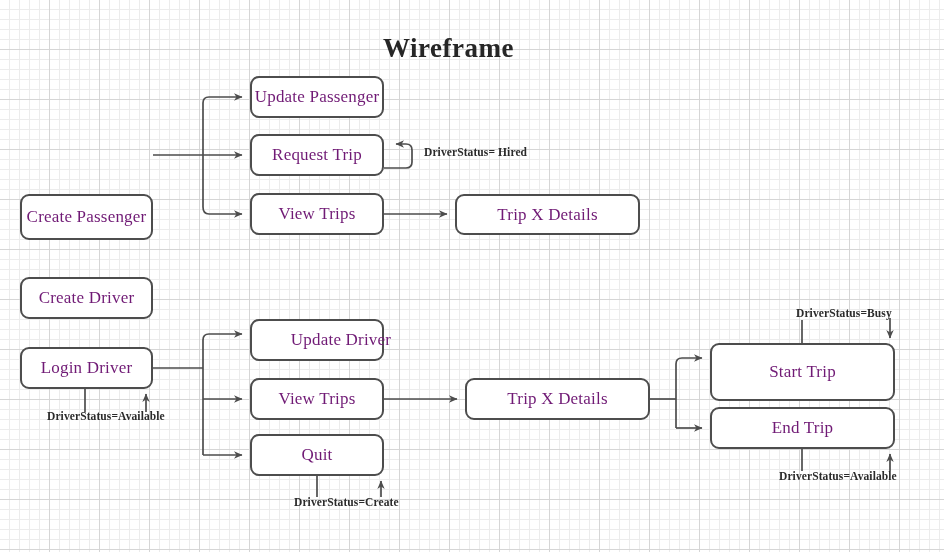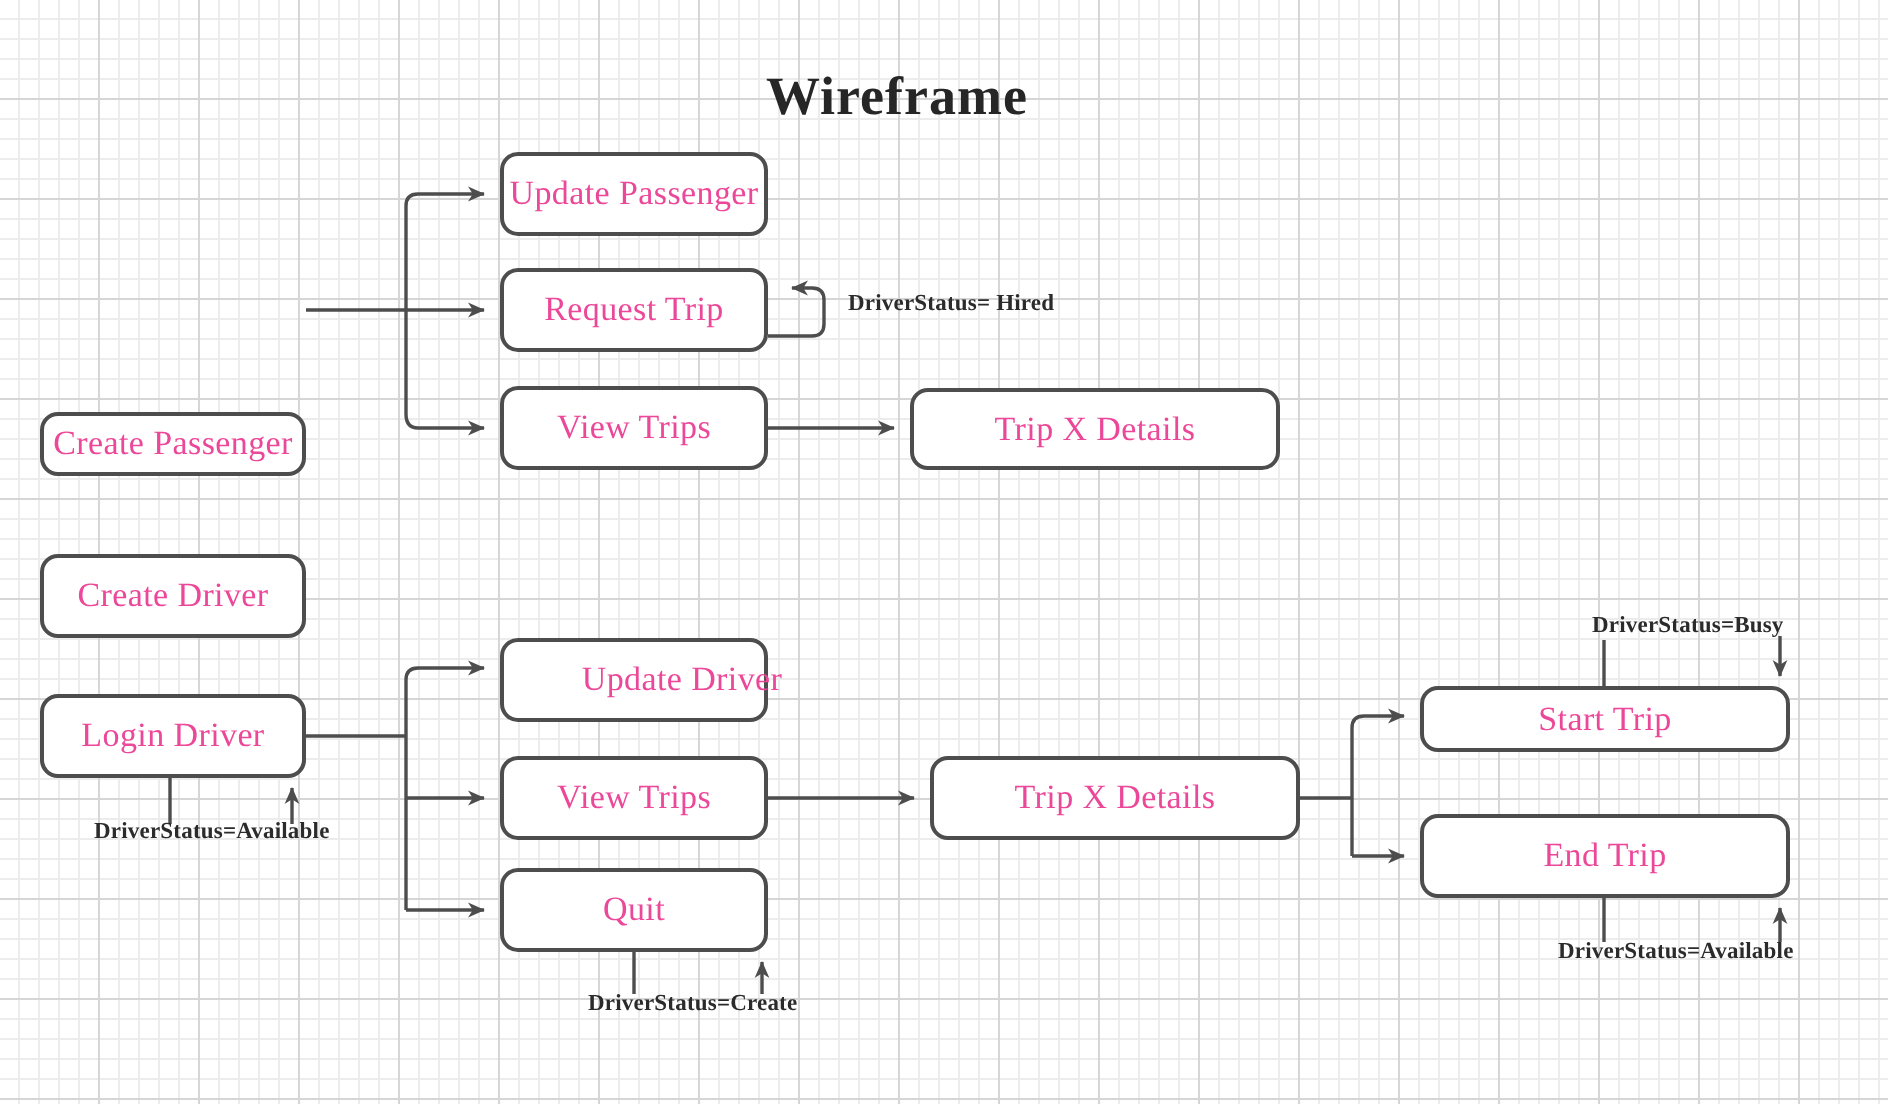--- a/index.html
+++ b/index.html
@@ -31,21 +31,21 @@
   }
   .node {
     position: absolute;
     box-sizing: border-box;
     background: #ffffff;
     border: 2px solid #4d4d4d;
     border-radius: 9px;
     display: flex;
     align-items: center;
     justify-content: center;
-    color: #ec4899;
+    color: #701a75;
     font-size: 17px;
     font-family: "Liberation Serif", "DejaVu Serif", serif;
     letter-spacing: 0.2px;
     white-space: nowrap;
   }
   .title {
     position: absolute;
     font-family: "Liberation Serif", "DejaVu Serif", serif;
     font-weight: bold;
     font-size: 27px;
@@ -112,32 +112,32 @@
       <path d="M381,497 L381,481" marker-end="url(#ah)"></path>
 
       <path d="M802,320 L802,343"></path>
       <path d="M890,318 L890,338" marker-end="url(#ah)"></path>
 
       <path d="M802,449 L802,471"></path>
       <path d="M890,471 L890,454" marker-end="url(#ah)"></path>
     </g>
   </svg>
 
-  <div class="node" style="left: 20px; top: 206px; width: 133px; height: 32px; text-align: right;">Create Passenger</div>
+  <div class="node" style="left: 20px; top: 194px; width: 133px; height: 46px; text-align: right;">Create Passenger</div>
   <div class="node" style="left: 20px; top: 277px; width: 133px; height: 42px;">Create Driver</div>
   <div class="node" style="left: 20px; top: 347px; width: 133px; height: 42px;">Login Driver</div>
   <div class="node" style="left: 250px; top: 76px; width: 134px; height: 42px;">Update Passenger</div>
   <div class="node" style="left: 250px; top: 134px; width: 134px; height: 42px;">Request Trip</div>
   <div class="node" style="left: 250px; top: 193px; width: 134px; height: 42px;">View Trips</div>
   <div class="node" style="left: 250px; top: 319px; width: 134px; height: 42px; padding-left: 48px;">Update Driver</div>
   <div class="node" style="left: 250px; top: 378px; width: 134px; height: 42px;">View Trips</div>
   <div class="node" style="left: 250px; top: 434px; width: 134px; height: 42px;">Quit</div>
   <div class="node" style="left: 455px; top: 194px; width: 185px; height: 41px;">Trip X Details</div>
   <div class="node" style="left: 465px; top: 378px; width: 185px; height: 42px;">Trip X Details</div>
-  <div class="node" style="left: 710px; top: 343px; width: 185px; height: 33px;">Start Trip</div>
+  <div class="node" style="left: 710px; top: 343px; width: 185px; height: 58px;">Start Trip</div>
   <div class="node" style="left: 710px; top: 407px; width: 185px; height: 42px;">End Trip</div>
 
   <div class="anno" style="left: 424px; top: 146px;">DriverStatus= Hired</div>
   <div class="anno" style="left: 47px; top: 410px;">DriverStatus=Available</div>
   <div class="anno" style="left: 294px; top: 496px;">DriverStatus=Create</div>
   <div class="anno" style="left: 796px; top: 307px;">DriverStatus=Busy</div>
   <div class="anno" style="left: 779px; top: 470px;">DriverStatus=Available</div>
 
 </div>
 

